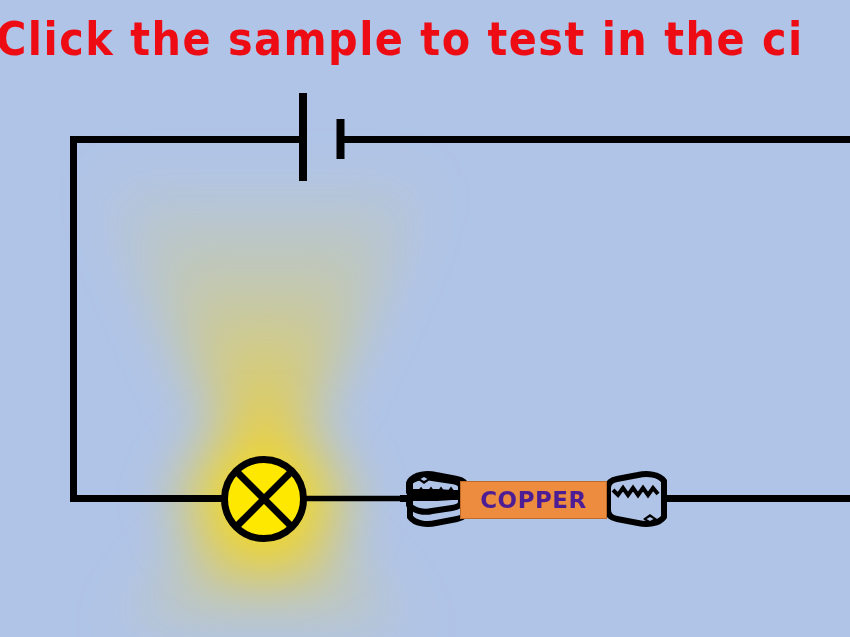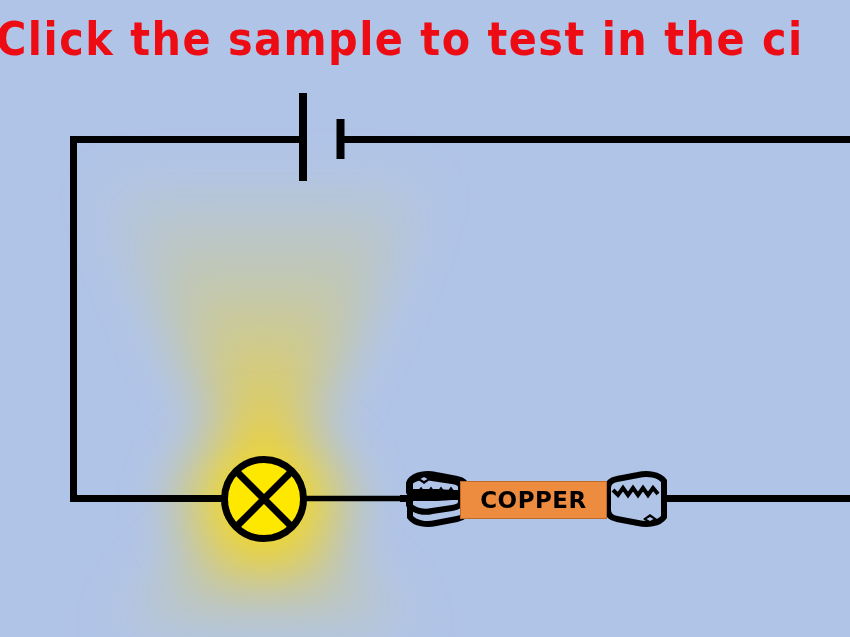--- a/index.html
+++ b/index.html
@@ -52,21 +52,21 @@
     box-sizing: border-box;
     display: flex;
     align-items: center;
     justify-content: center;
     cursor: pointer;
   }
   #sample-label .sample-text {
     font-family: "DejaVu Sans", "Liberation Sans", sans-serif;
     font-size: 23px;
     font-weight: 700;
-    color: #000000;
+    color: #4c1d95;
     letter-spacing: 0.5px;
     user-select: none;
   }
 </style>
 </head>
 <body>
 
 <div id="stage">
 
   <svg class="layer" viewBox="0 0 850 637" preserveAspectRatio="none" aria-hidden="true">

